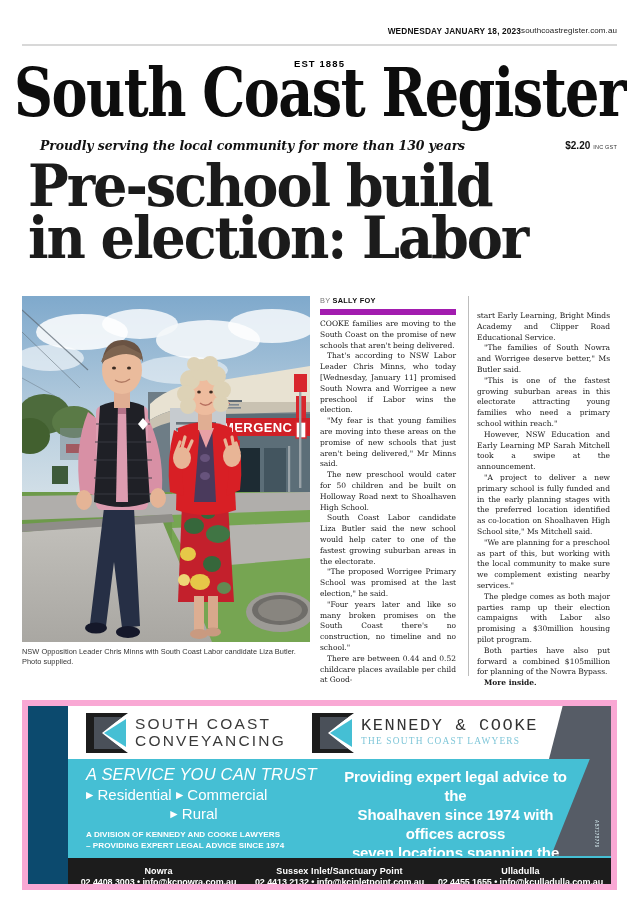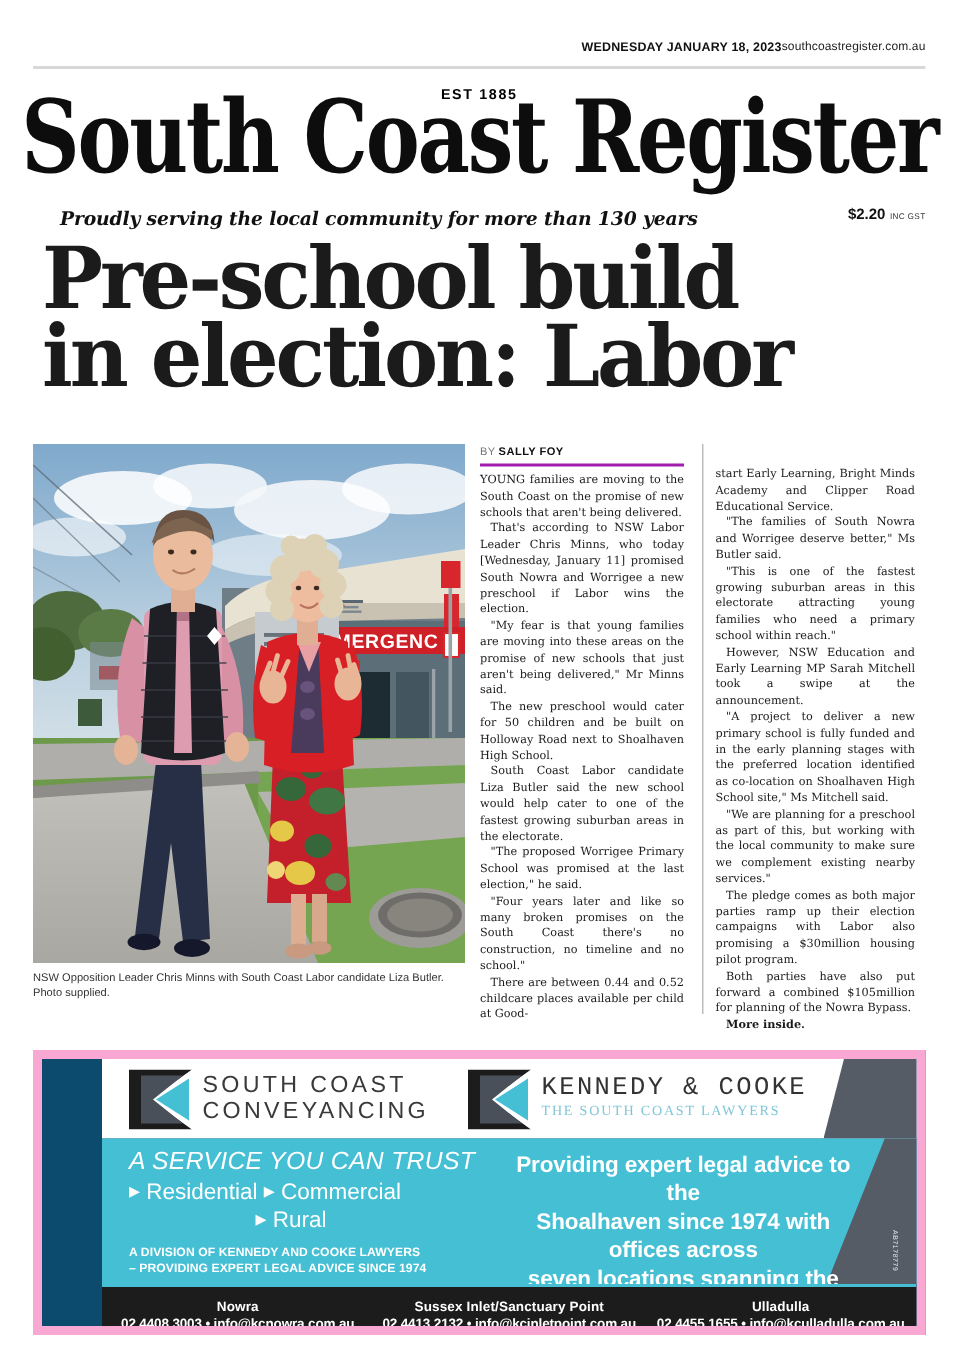--- a/index.html
+++ b/index.html
@@ -74,21 +74,21 @@
     padding-top: 4px;
     font-stretch: condensed;
     transform: scaleY(1.12);
     transform-origin: top center;
   }
 
   .tagline-row {
     position: absolute;
     left: 40px; right: 22px; top: 138px;
     display: flex;
-    align-items: flex-start;
+    align-items: center;
     justify-content: space-between;
     gap: 44px;
   }
   .tagline {
     font-family: "DejaVu Serif", serif;
     font-style: italic;
     font-weight: bold;
     font-size: 12.5px;
     color: #111;
     letter-spacing: -0.1px;
@@ -165,21 +165,21 @@
     margin-left: 6px;
     border-left: 1px solid #bdbdbd;
     padding-left: 8px;
     width: 148px;
   }
   .byline {
     font-family: "Liberation Sans", sans-serif;
     font-size: 7.4px;
     margin-bottom: 4px;
     padding-bottom: 4px;
-    border-bottom: 2px solid #a21caf;
+    border-bottom: 6px solid #a21caf;
     color: #777;
     letter-spacing: 0.2px;
   }
   .byline b { color: #111; font-weight: bold; letter-spacing: 0.3px; }
   .col-spacer { height: 15px; }
 
   .body-p {
     font-family: "DejaVu Serif", serif;
     font-size: 7.5px;
     line-height: 1.44;
@@ -576,21 +576,21 @@
       <div class="caption">NSW Opposition Leader Chris Minns with South Coast Labor candidate Liza Butler. Photo supplied.</div>
     </div>
 
     <div class="text-cols">
 
       <div class="col">
         <div class="byline">
           <span>BY</span>
           <b>SALLY FOY</b>
         </div>
-        <p class="body-p first">YOUNG families are moving to the South Coast on the promise of new schools that aren't being delivered.</p>
+        <p class="body-p first">COOKE families are moving to the South Coast on the promise of new schools that aren't being delivered.</p>
         <p class="body-p">That's according to NSW Labor Leader Chris Minns, who today [Wednesday, January 11] promised South Nowra and Worrigee a new preschool if Labor wins the election.</p>
         <p class="body-p">"My fear is that young families are moving into these areas on the promise of new schools that just aren't being delivered," Mr Minns said.</p>
         <p class="body-p">The new preschool would cater for 50 children and be built on Holloway Road next to Shoalhaven High School.</p>
         <p class="body-p">South Coast Labor candidate Liza Butler said the new school would help cater to one of the fastest growing suburban areas in the electorate.</p>
         <p class="body-p">"The proposed Worrigee Primary School was promised at the last election," he said.</p>
         <p class="body-p">"Four years later and like so many broken promises on the South Coast there's no construction, no timeline and no school."</p>
         <p class="body-p">There are between 0.44 and 0.52 childcare places available per child at Good-</p>
       </div>
 
       <div class="col">

